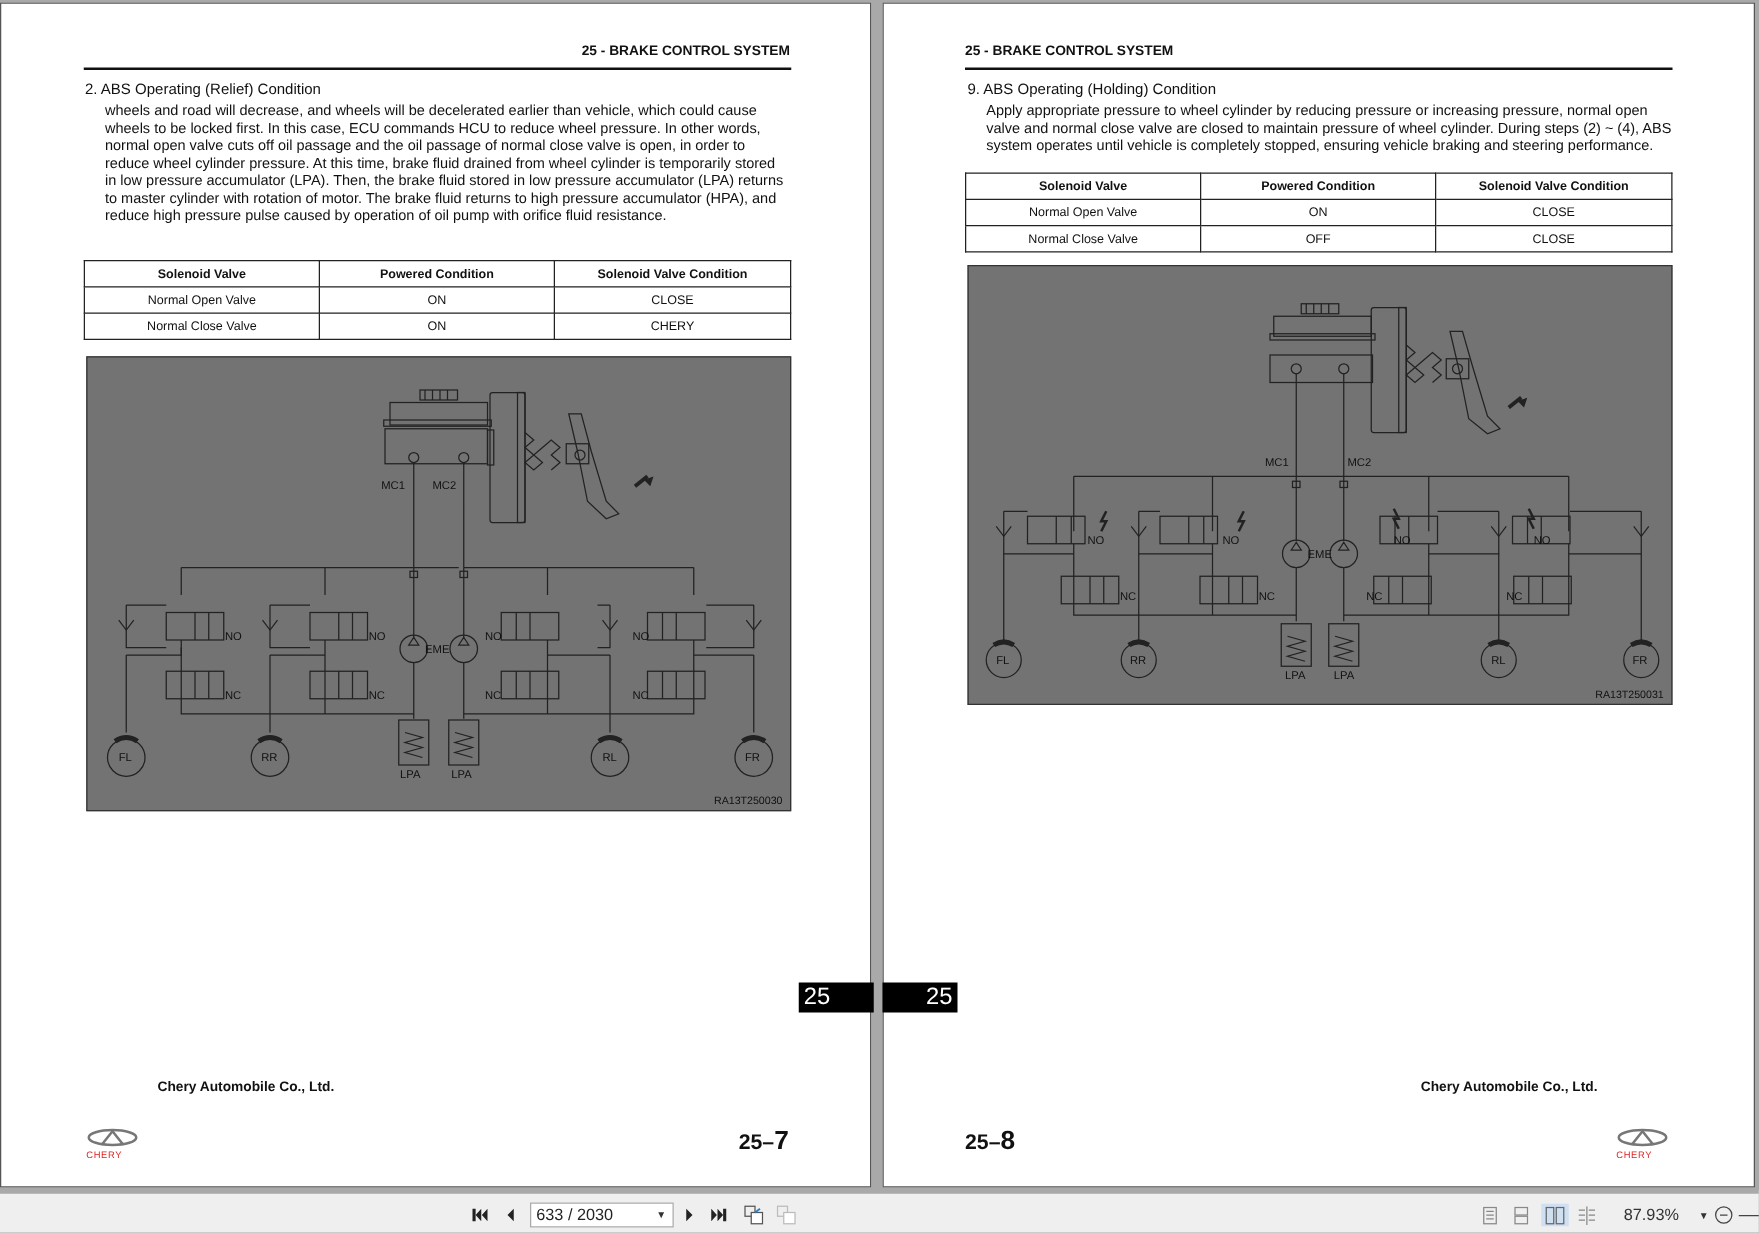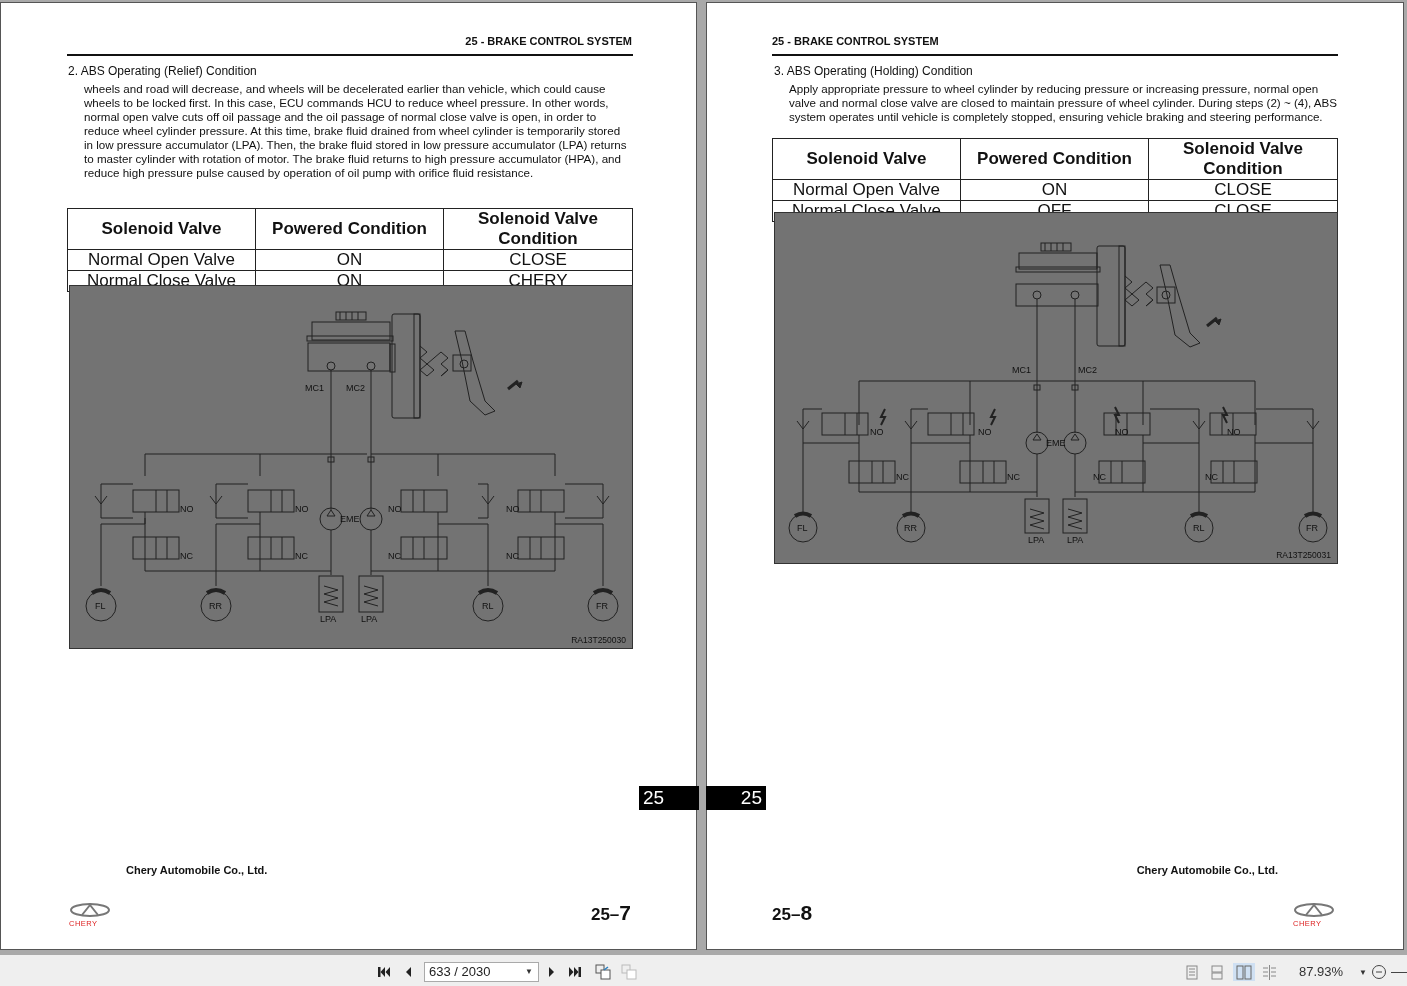--- a/index.html
+++ b/index.html
@@ -5,21 +5,21 @@
   * { box-sizing: border-box; margin: 0; padding: 0; }
   html, body { width: 1407px; height: 986px; overflow: hidden; background: #a9a9a9; font-family: "Liberation Sans", sans-serif; color: #111; }
   .viewer { position: absolute; left: 0; top: 0; width: 1237px; height: 952px; background: #a9a9a9; }
   .page { position: absolute; top: 2px; width: 697px; height: 948px; background: #fff; border: 1px solid #555; }
   .page.left { left: 0; }
   .page.right { left: 706px; width: 698px; }
   .runhead { position: absolute; top: 32px; font-size: 11px; font-weight: bold; letter-spacing: 0; }
   .rule { position: absolute; top: 51px; height: 2px; background: #111; }
   .sec-title { position: absolute; top: 61px; font-size: 12px; }
   .para { position: absolute; font-size: 11.6px; line-height: 14px; text-align: justify; }
-  table.sv { position: absolute; border-collapse: collapse; font-size: 17px; }
+  table.sv { position: absolute; border-collapse: collapse; font-size: 10px; }
   table.sv th, table.sv td { border: 1px solid #222; text-align: center; height: 21px; padding: 0 4px; }
   table.sv th { font-weight: bold; }
   .diagram { position: absolute; border: 1px solid #333; background: #737373; }
   .diagram svg { position: absolute; left: 0; top: 0; }
   .fig-id { position: absolute; font-size: 8.5px; }
   .tab25 { position: absolute; top: 783px; height: 24px; width: 60px; background: #000; color: #fff; font-size: 19px; line-height: 24px; }
   .footer-co { position: absolute; top: 861px; font-size: 11px; font-weight: bold; }
   .footer-pg { position: absolute; top: 898px; font-size: 17px; font-weight: bold; }
   .footer-pg .big { font-size: 21px; }
   .logo { position: absolute; top: 899px; width: 42px; height: 26px; }
@@ -170,21 +170,21 @@
       </svg>
       <div class="word">CHERY</div>
     </div>
     <div class="footer-co" style="left:125px;">Chery Automobile Co., Ltd.</div>
     <div class="footer-pg" style="right:65px;"><span>25–</span><span class="big">7</span></div>
   </div>
 
   <div class="page right">
     <div class="runhead" style="left:65px;">25 - BRAKE CONTROL SYSTEM</div>
     <div class="rule" style="left:65px; width:566px;"></div>
-    <div class="sec-title" style="left:67px;">3.  ABS Operating (Holding) Condition</div>
+    <div class="sec-title" style="left:67px;">9.  ABS Operating (Holding) Condition</div>
     <div class="para" style="left:82px; top:79px; width:549px;">
       <div>Apply appropriate pressure to wheel cylinder by reducing pressure or increasing pressure, normal open</div>
       <div>valve and normal close valve are closed to maintain pressure of wheel cylinder. During steps (2) ~ (4), ABS</div>
       <div style="text-align:left">system operates until vehicle is completely stopped, ensuring vehicle braking and steering performance.</div>
     </div>
     <table class="sv" style="left:65px; top:135px; width:566px;">
       <tbody>
           <tr>
         <th style="width:188px">Solenoid Valve</th>
         <th style="width:188px">Powered Condition</th>

